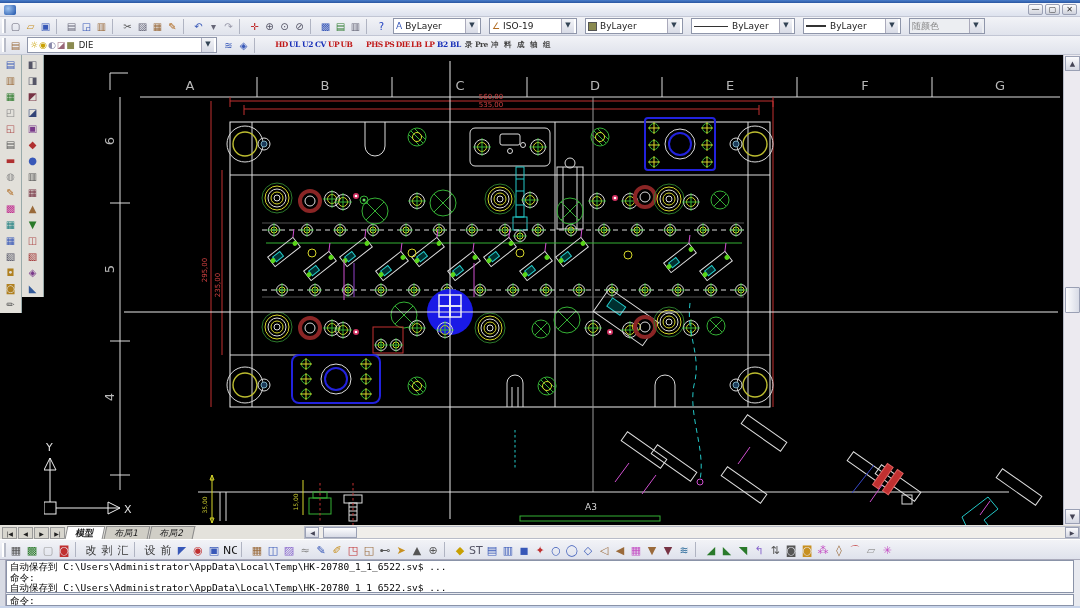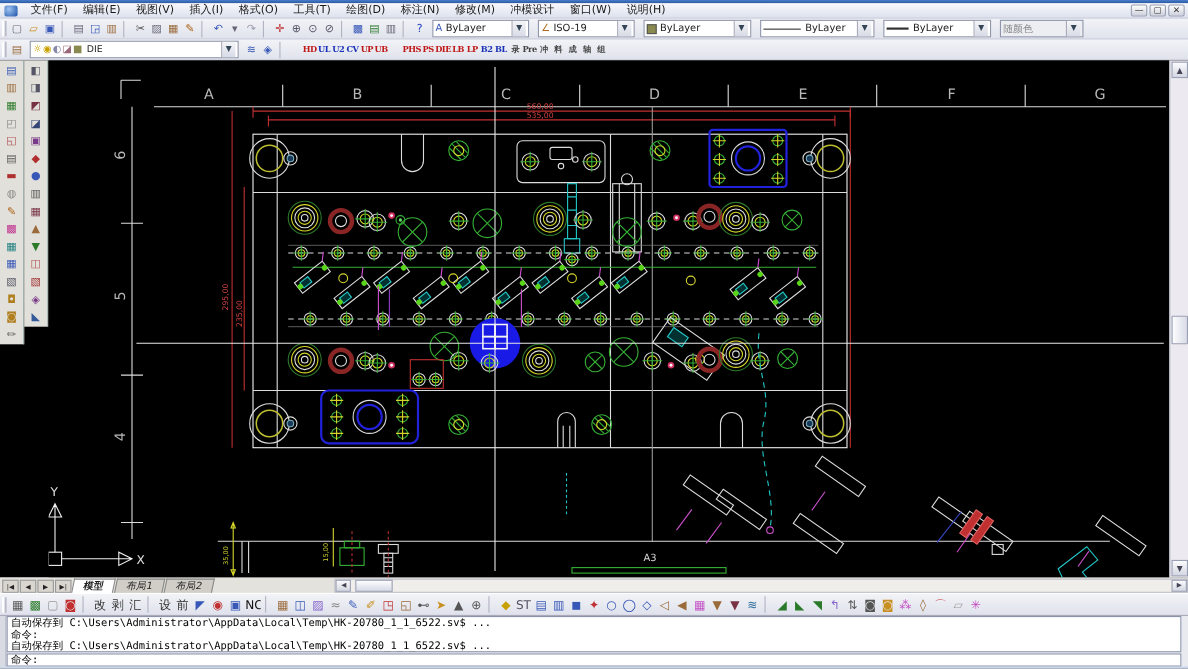--- a/index.html
+++ b/index.html
@@ -95,34 +95,20 @@
   .ucslbl{fill:#e0e0e0;font-size:11px;font-family:"DejaVu Sans",sans-serif;}
 </style>
 </head>
 <body>
 
 <div id="app">
 
   <div class="topedge"></div>
   <div class="menubar">
     <div class="appicon"></div>
-    <div style="display:flex">
-        <span class="menu-item">文件(F)</span>
-        <span class="menu-item">编辑(E)</span>
-        <span class="menu-item">视图(V)</span>
-        <span class="menu-item">插入(I)</span>
-        <span class="menu-item">格式(O)</span>
-        <span class="menu-item">工具(T)</span>
-        <span class="menu-item">绘图(D)</span>
-        <span class="menu-item">标注(N)</span>
-        <span class="menu-item">修改(M)</span>
-        <span class="menu-item">冲模设计</span>
-        <span class="menu-item">窗口(W)</span>
-        <span class="menu-item">说明(H)</span>
-      </div>
     <div class="wincontrols">
         <span class="">—</span>
         <span class="">▢</span>
         <span class="">✕</span>
       </div>
   </div>
 
   <div class="tbrow" id="tb1">
     <div class="grip"></div>
     <div style="display:flex;align-items:center">

